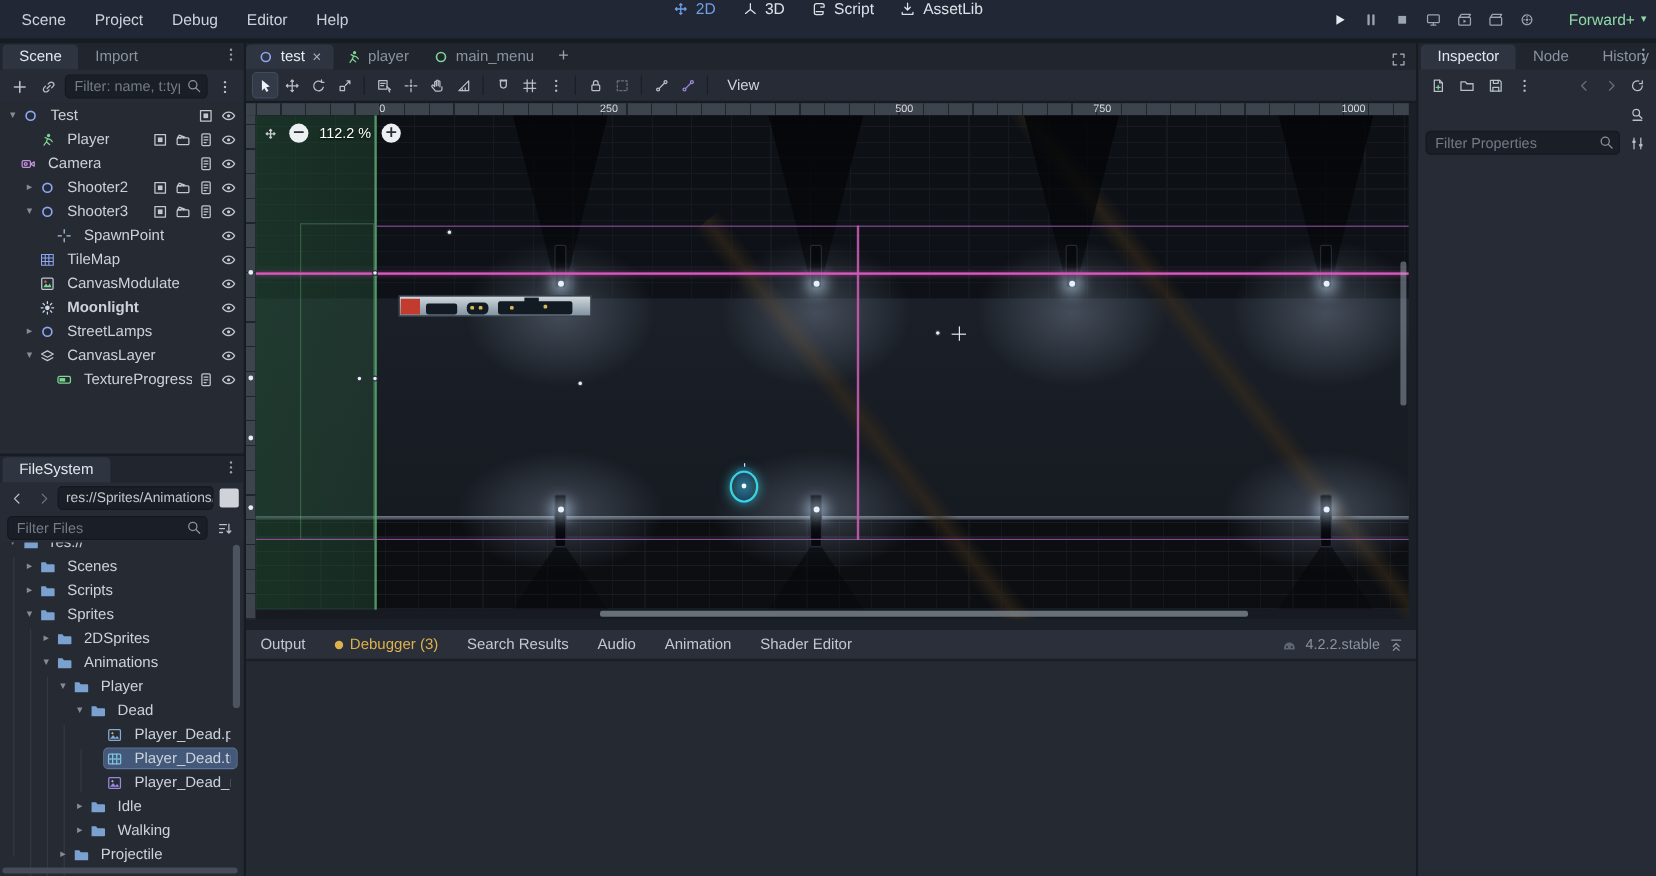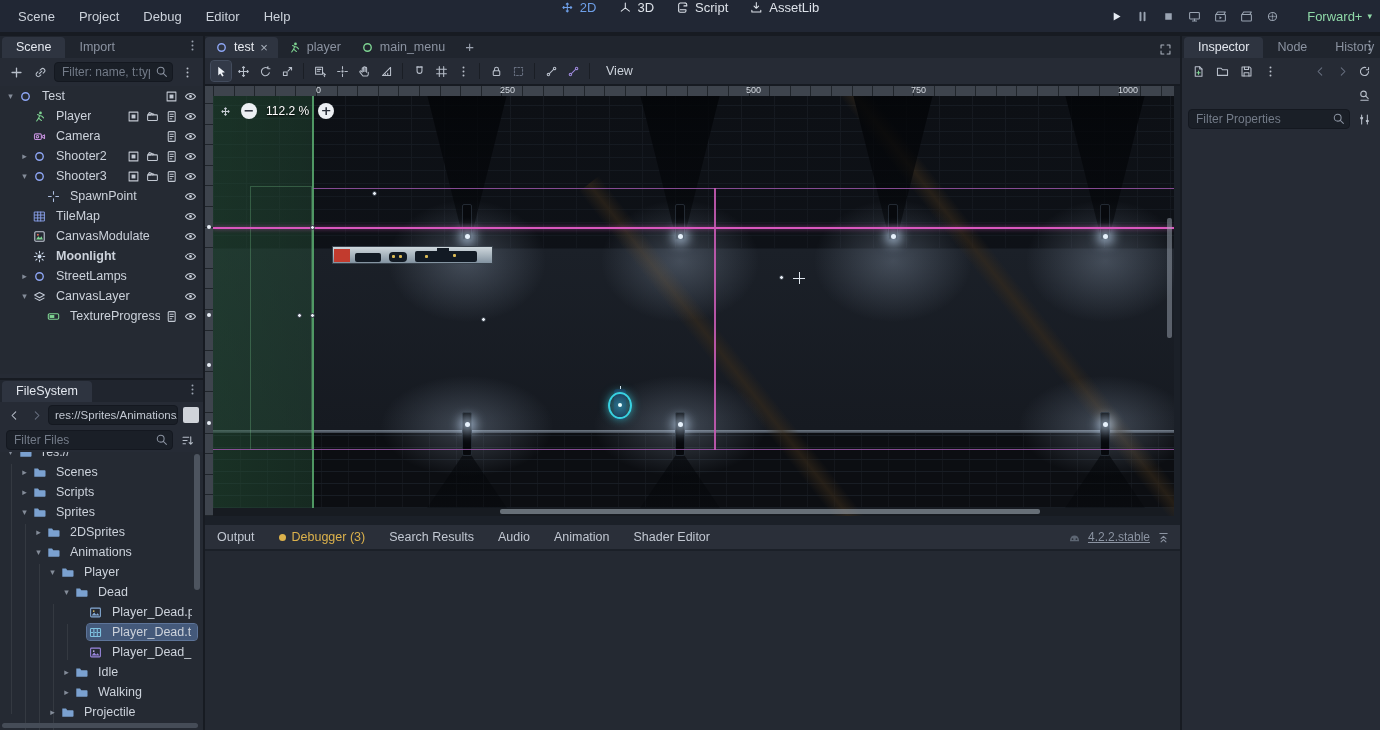--- a/index.html
+++ b/index.html
@@ -137,21 +137,21 @@
   #zoomer .cv { color:#c9ced6; }
   .zbtn { width:16px; height:16px; border-radius:50%; background:#edf0f3; color:#2a2f39; font-size:13px;
     display:flex; align-items:center; justify-content:center; line-height:0; font-weight:bold;
     font-family:"DejaVu Sans",sans-serif; }
   #zoom-label { color:#fff; font-size:12px; text-shadow:0 1px 2px #000; }
 
   
   #bottom-bar { position:absolute; left:0; top:489px; width:975px; height:24px; background:#2a2f39; display:flex; align-items:center; }
   .btab { padding:4px 12px; color:#c2c8d2; font-size:12.5px; display:flex; align-items:center; gap:6px; }
   .btab .dot { width:7px; height:7px; border-radius:50%; }
-  #bb-right { margin-left:auto; display:flex; align-items:center; gap:7px; padding-right:10px; color:#8b93a1; font-size:12px;text-decoration:underline; }
+  #bb-right { margin-left:auto; display:flex; align-items:center; gap:7px; padding-right:10px; color:#8b93a1; font-size:12px; }
   #bottom-empty { position:absolute; left:0; top:515px; width:975px; height:179px; background:#242932; }
 
   
   #inspector-dock { left:1182px; top:36px; width:198px; height:694px; }
   #insp-toolbar { height:26px; display:flex; align-items:center; gap:4px; padding:0 6px; }
   #insp-toolbar .right { margin-left:auto; display:flex; align-items:center; gap:2px; }
   #insp-sub { height:22px; display:flex; align-items:center; justify-content:flex-end; padding:0 6px; }
   #insp-filter { height:26px; display:flex; align-items:center; gap:4px; padding:0 6px; }
   #insp-body { height:610px; background:#262b35; }
   .dimc { color:#687080; }
@@ -374,21 +374,21 @@
             </svg>
           </span>
           <span class="icon">
             <svg viewBox="0 0 16 16" width="13" height="13" fill="none" stroke="currentColor" stroke-width="1.3" stroke-linecap="round" stroke-linejoin="round">
               <path d="M1.8 8s2.4-3.8 6.2-3.8S14.2 8 14.2 8s-2.4 3.8-6.2 3.8S1.8 8 1.8 8z"></path>
               <circle cx="8" cy="8" r="1.7" fill="currentColor" stroke="none"></circle>
             </svg>
           </span>
         </span>
       </div>
-      <div class="trow" style="padding-left: 18px;">
+      <div class="trow" style="padding-left: 2px;">
         <span class="exp"></span>
         <span class="rowmain">
           <span class="icon nico">
             <svg viewBox="0 0 16 16" width="13" height="13" fill="none" stroke="#c490dc" stroke-width="1.3" stroke-linecap="round" stroke-linejoin="round">
               <rect x="1.8" y="4.8" width="8.5" height="6.8" rx="1.4"></rect>
               <path d="M10.3 8.2 14.2 6v4.4z"></path>
               <circle cx="5.5" cy="8.2" r="1.5"></circle>
             </svg>
           </span>
           <span class="lbl">Camera</span>

